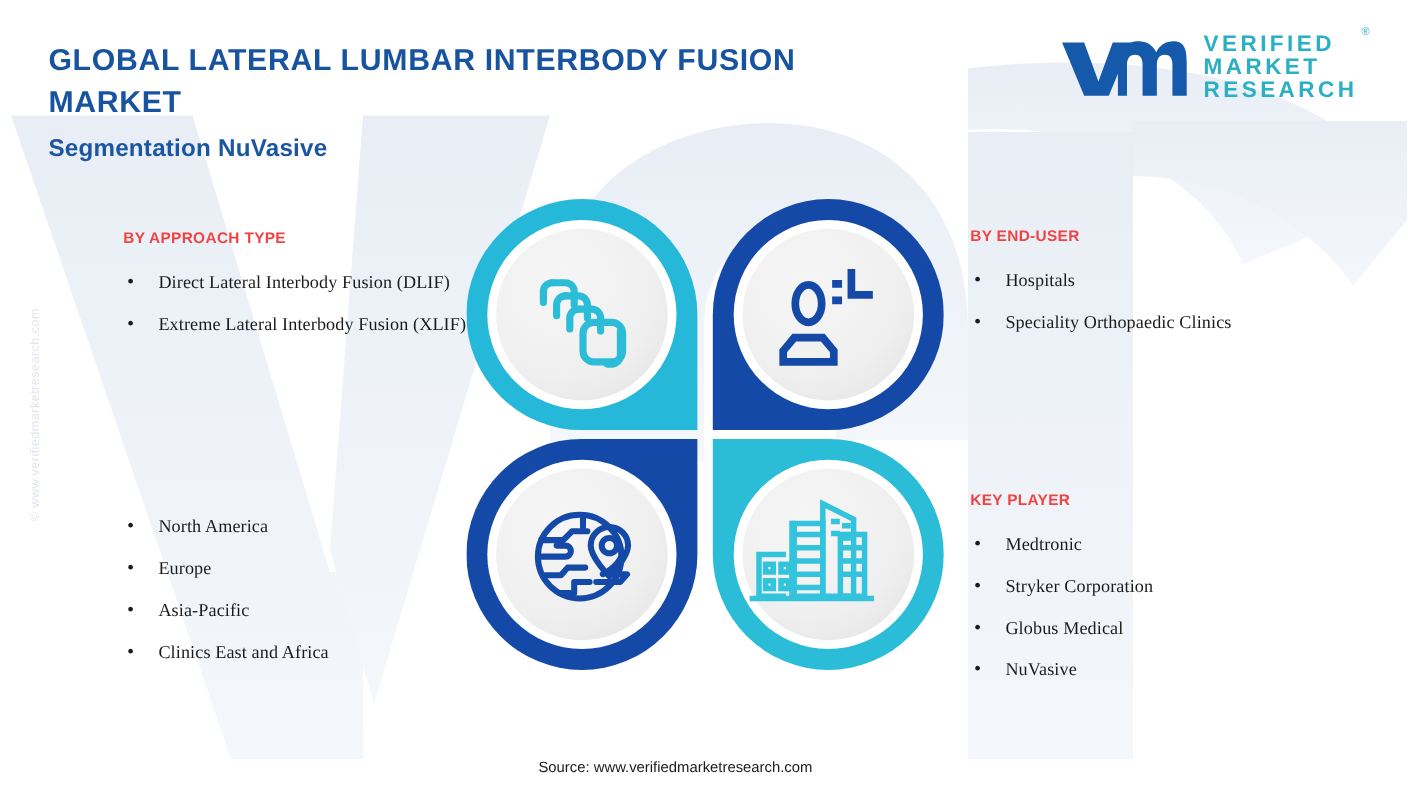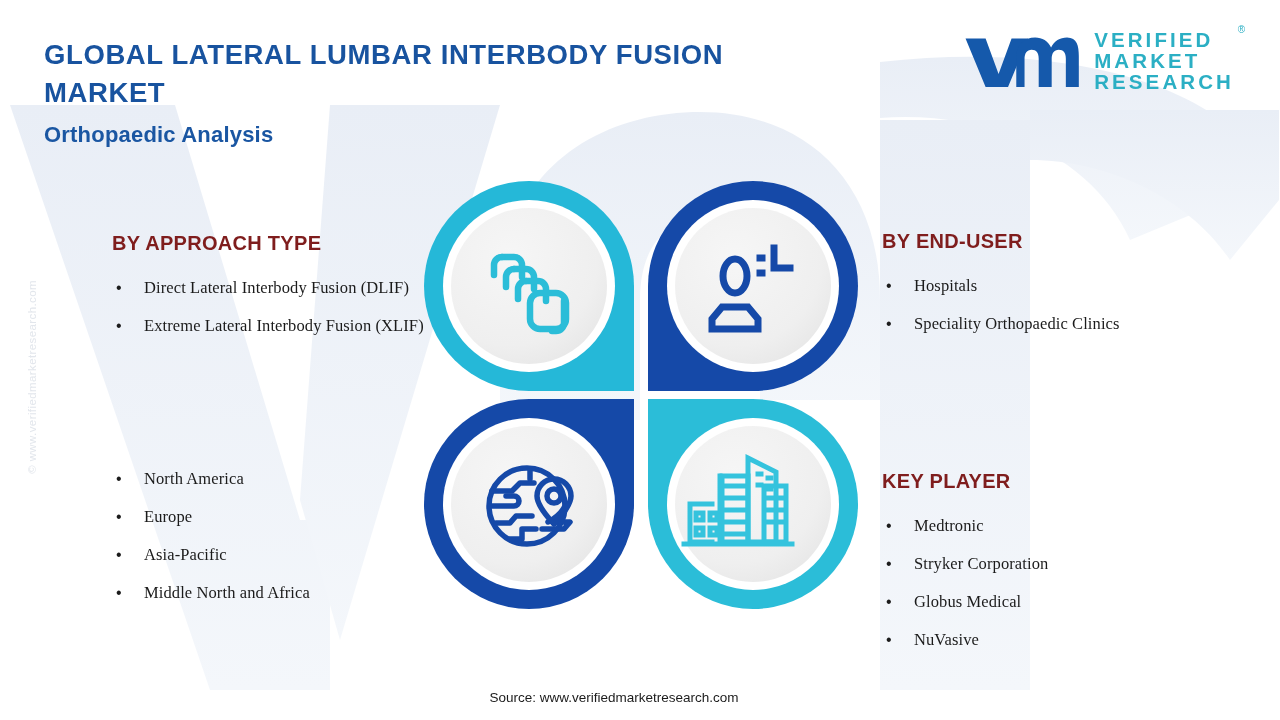--- a/index.html
+++ b/index.html
@@ -63,25 +63,24 @@
     position:absolute; right:-11px; top:-5px;
     font-size:10px; color:#2bafc4;
   }
 
   
   .col { position:absolute; z-index:4; }
   #col-left  { left:112px; width:320px; }
   #col-right { left:882px; width:360px; }
 
   .block-title {
-    font-size:20px; font-weight:bold;
-    color:#7f1d1d; letter-spacing:.3px;
+    font-size:14px; font-weight:bold;
+    color:#ef4444; letter-spacing:.3px;
     text-transform:uppercase;
     white-space:nowrap;
-    margin-top:24px;
   }
   .bullet-list { list-style:none; margin-top:14px; }
   .bullet-item {
     display:flex; align-items:flex-start;
     font-size:16.5px; color:#1b1b1b;
     line-height:38px;
     letter-spacing:.1px;
   }
   .bullet-dot {
     flex:0 0 32px;
@@ -131,21 +130,21 @@
 
   <path d="M880 118 C980 110 1090 150 1130 240 L1275 180 C1230 90 1080 40 880 62 Z" fill="url(#wmGrad)"></path>
   <path d="M880 120 L1030 120 L1030 690 L880 690 Z" fill="url(#wmGrad)"></path>
   <path d="M1030 160 C1110 160 1190 200 1230 260 L1279 200 L1279 110 L1030 110 Z" fill="url(#wmGrad)"></path>
 </svg>
 
 <div id="vertical-copyright">© www.verifiedmarketresearch.com</div>
 
 <header id="header">
   <h1 id="page-title">GLOBAL LATERAL LUMBAR INTERBODY FUSION MARKET</h1>
-  <h2 id="page-subtitle">Orthopaedic Analysis</h2>
+  <h2 id="page-subtitle">Segmentation NuVasive</h2>
 </header>
 
 <div id="logo">
   <svg id="logo-mark" viewBox="0 0 200 104">
     <path d="M6 14 L40 14 L62 74 L84 14 L112 14 L78 96 L40 96 Z" fill="#1559ab"></path>
     <path d="M92 96 L92 46 C92 24 106 12 124 12 C136 12 146 18 151 29
              C156 18 166 12 178 12 C195 12 198 26 198 44 L198 96 L176 96 L176 48
              C176 38 172 33 164 33 C156 33 152 39 152 49 L152 96 L130 96 L130 48
              C130 38 126 33 118 33 C110 33 106 39 106 49 L106 96 Z" fill="#1559ab"></path>
   </svg>
@@ -182,21 +181,21 @@
       <li class="bullet-item">
         <span class="bullet-dot">•</span>
         <span class="bullet-text">Europe</span>
       </li>
       <li class="bullet-item">
         <span class="bullet-dot">•</span>
         <span class="bullet-text">Asia-Pacific</span>
       </li>
       <li class="bullet-item">
         <span class="bullet-dot">•</span>
-        <span class="bullet-text">Middle North and Africa</span>
+        <span class="bullet-text">Clinics East and Africa</span>
       </li>
     </ul>
   </section>
 
 </div>
 
 <div class="col" id="col-right" style="top:0; height:720px;">
 
   <section id="block-enduser" style="width:360px;">
     <div class="block-title">BY END-USER</div>

